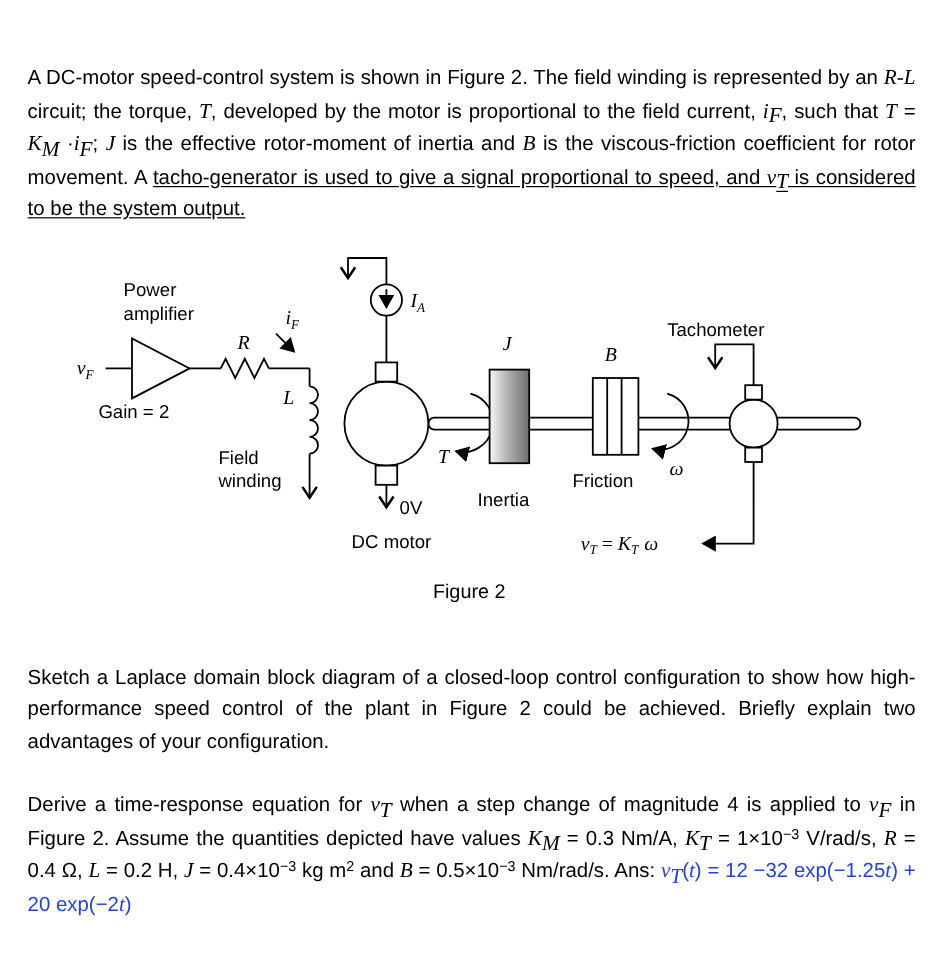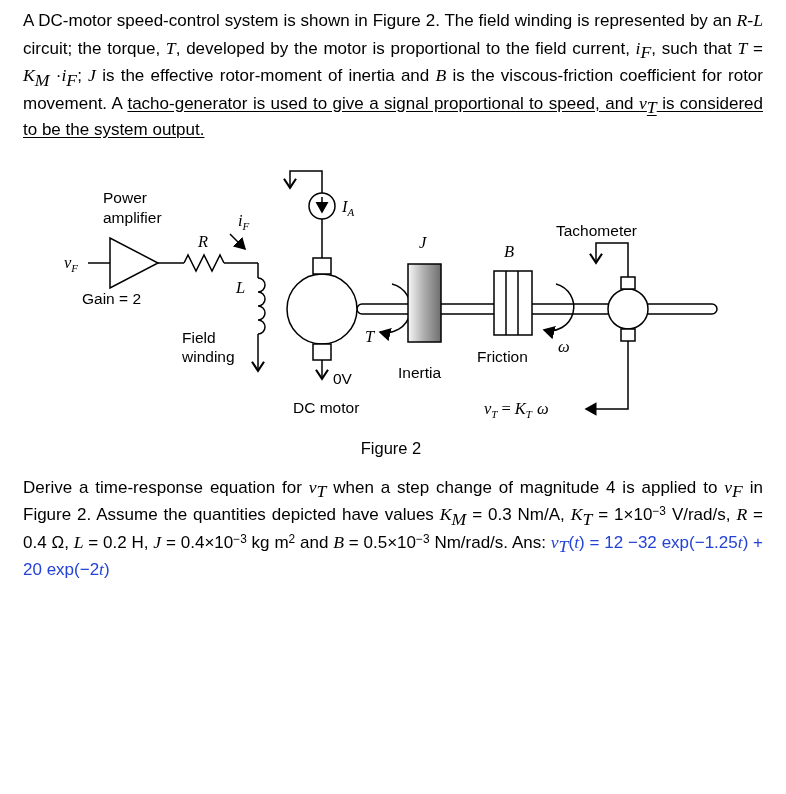--- a/index.html
+++ b/index.html
@@ -2,21 +2,21 @@
 <html><head>
 <meta charset="utf-8">
 <style>
   html,body { margin:0; padding:0; }
   body {
     width:786px; height:794px; overflow:hidden;
     background:#ffffff; color:#000;
     font-family:"Liberation Sans", sans-serif;
     font-size:17px; line-height:26.5px;
   }
-  .text-block { padding:0 23px; }
+  .text-block { padding:0 23px;margin-top:44px; }
   .first { padding-top:7px; }
   p.para { margin:0; text-align:justify; }
   p.q { margin-bottom:26px; }
   .it { font-style:italic; font-family:"Liberation Serif", serif; font-size:1.04em; }
   sub, sup { line-height:0; font-size:0.70em; }
   sub { vertical-align:baseline; position:relative; top:0.28em; }
   sup { vertical-align:baseline; position:relative; top:-0.42em; }
   .ul { text-decoration:underline; text-underline-offset:2px; }
   svg.figure { display:block; margin:2px 0 10px 0; }
   .svgtxt  { font-family:"Liberation Sans", sans-serif; font-size:15.5px; fill:#000; }
@@ -126,14 +126,15 @@
 
   <g>
     <polyline class="wire" points="628,195 628,263 586,263" marker-end="url(#arrF)"></polyline>
     <text class="svgmath" x="484" y="268"><tspan>v</tspan><tspan class="svgsub" dy="4">T</tspan><tspan class="svgroman" dy="-4" dx="4">=</tspan><tspan dx="4">K</tspan><tspan class="svgsub" dy="4">T</tspan><tspan dy="-4" dx="5">ω</tspan></text>
   </g>
 
   <text class="svgcap" x="391" y="308" text-anchor="middle">Figure 2</text>
 </svg>
 
 <div class="text-block">
+  <p class="para q"><span>Sketch a Laplace domain block diagram of a closed-loop control configuration to show how high-performance speed control of the plant in Figure 2 could be achieved. Briefly explain two advantages of your configuration.</span></p>
   <p class="para"><span>Derive a time-response equation for </span><span class="it">v</span><sub class="it">T</sub><span> when a step change of magnitude 4 is applied to </span><span class="it">v</span><sub class="it">F</sub><span> in Figure 2. Assume the quantities depicted have values </span><span class="it">K</span><sub class="it">M</sub><span> = 0.3 Nm/A, </span><span class="it">K</span><sub class="it">T</sub><span> = 1×10</span><sup>−3</sup><span> V/rad/s, </span><span class="it">R</span><span> = 0.4 Ω, </span><span class="it">L</span><span> = 0.2 H, </span><span class="it">J</span><span> = 0.4×10</span><sup>−3</sup><span> kg m</span><sup>2</sup><span> and </span><span class="it">B</span><span> = 0.5×10</span><sup>−3</sup><span> Nm/rad/s. Ans: </span><span class="it" style="color: rgb(36, 66, 214);">v</span><sub class="it" style="color: rgb(36, 66, 214);">T</sub><span style="color: rgb(36, 66, 214);">(</span><span class="it" style="color: rgb(36, 66, 214);">t</span><span style="color: rgb(36, 66, 214);">) = 12 −32 exp(−1.25</span><span class="it" style="color: rgb(36, 66, 214);">t</span><span style="color: rgb(36, 66, 214);">) + 20 exp(−2</span><span class="it" style="color: rgb(36, 66, 214);">t</span><span style="color: rgb(36, 66, 214);">)</span></p>
 </div>
 
 </body></html>

